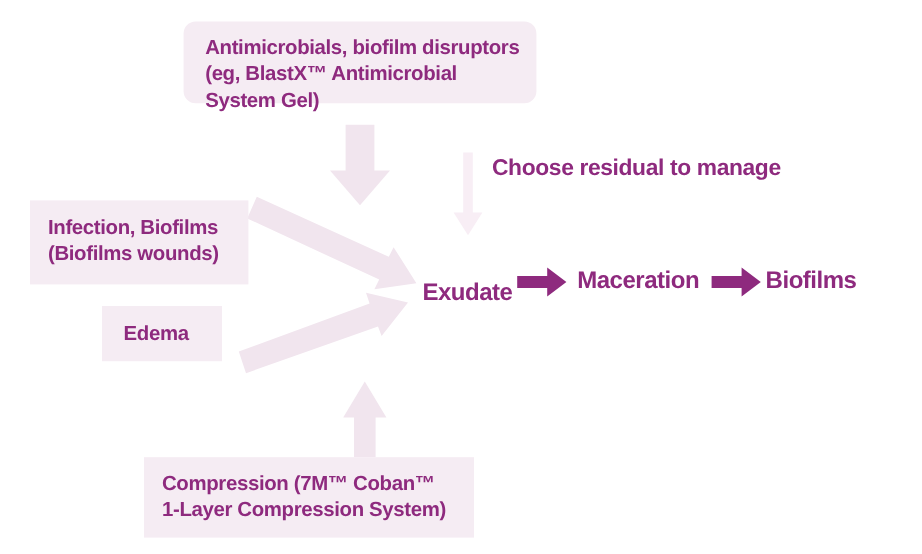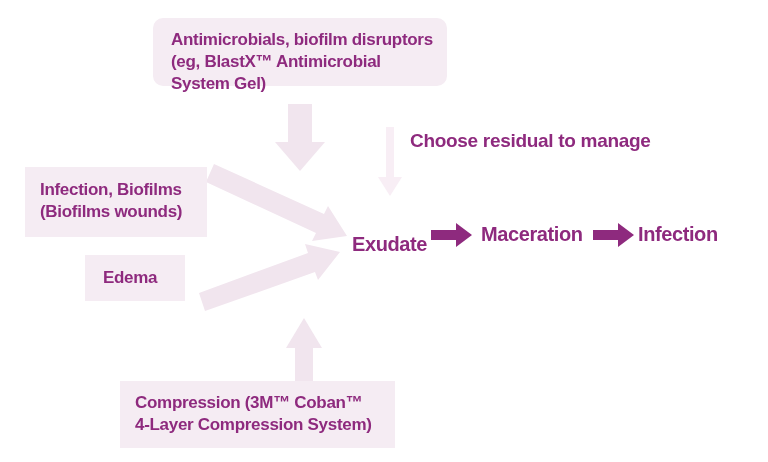--- a/index.html
+++ b/index.html
@@ -92,29 +92,29 @@
   <div class="box box-infection">
     <div>Infection, Biofilms</div>
     <div>(Biofilms wounds)</div>
   </div>
 
   <div class="box box-edema">
     <div>Edema</div>
   </div>
 
   <div class="box box-compression">
-    <div>Compression (3M™ Coban™</div>
-    <div>4-Layer Compression System)</div>
+    <div>Compression (7M™ Coban™</div>
+    <div>1-Layer Compression System)</div>
   </div>
 
   <div class="annotation">
     <div>Choose residual to manage</div>
   </div>
 
   <div class="flow-label flow-exudate">Exudate</div>
 
   <div class="flow-label flow-maceration">Maceration</div>
 
   <div class="flow-label flow-periwound">
-    <div>Infection</div>
+    <div>Biofilms</div>
   </div>
 
 </div>
 
 </body></html>

